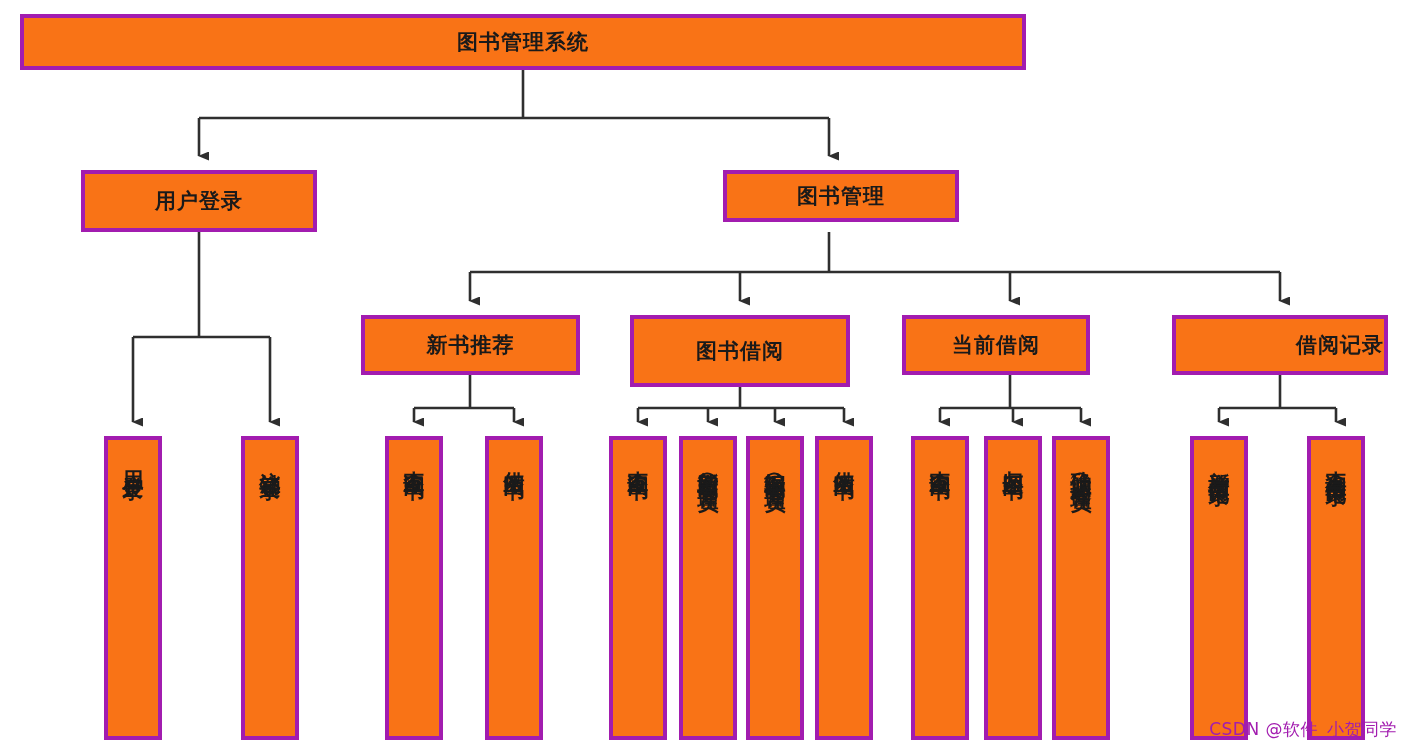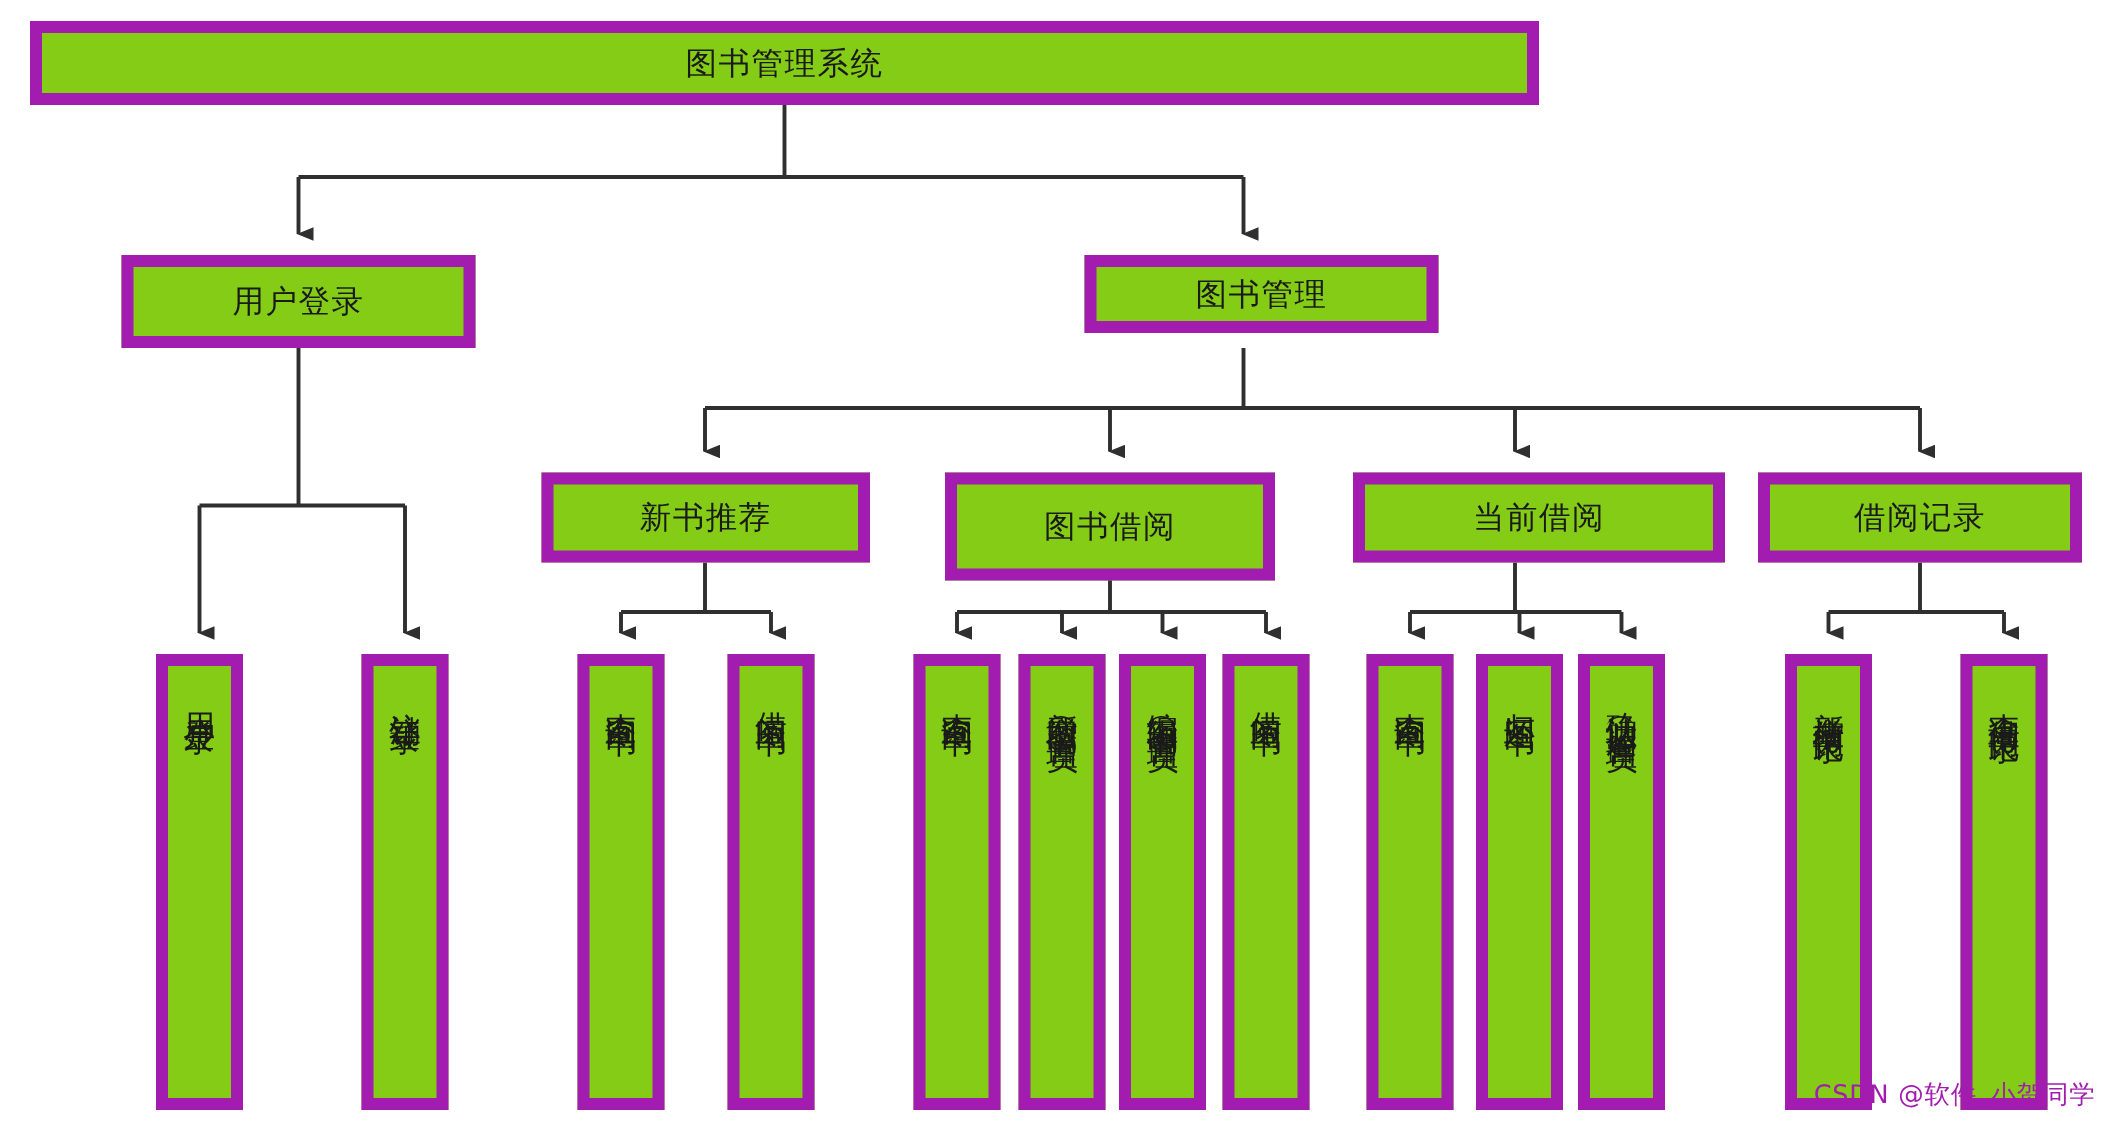--- a/index.html
+++ b/index.html
@@ -22,26 +22,27 @@
     position: absolute;
     left: 0;
     top: 0;
     width: 1405px;
     height: 747px;
     pointer-events: none;
   }
   .node {
     position: absolute;
     box-sizing: border-box;
-    background: #84cc16;
-    border: 8px solid #a21caf;
+    background: #f97316;
+    border: 4px solid #a21caf;
     display: flex;
     align-items: center;
     justify-content: center;
     color: #1a1a1a;
+    font-weight: bold;
   }
   .node.h {
     font-size: 21px;
     letter-spacing: 1px;
   }
   .node.v {
     font-size: 21px;
     padding-top: 14px;
     align-items: flex-start;
     justify-content: center;
@@ -134,24 +135,24 @@
   <div class="node h" style="left:711px;top:170px;width:236px;height:52px;margin-left:12px;">
     <span class="hlabel">图书管理</span>
   </div>
 
   <div class="node h" style="left:361px;top:315px;width:219px;height:60px;">
     <span class="hlabel">新书推荐</span>
   </div>
   <div class="node h" style="left:630px;top:315px;width:220px;height:72px;">
     <span class="hlabel">图书借阅</span>
   </div>
-  <div class="node h" style="left:902px;top:315px;width:248px;height:60px;">
+  <div class="node h" style="left:902px;top:315px;width:188px;height:60px;">
     <span class="hlabel">当前借阅</span>
   </div>
-  <div class="node h" style="left:1172px;top:315px;width:216px;height:60px;">
+  <div class="node h" style="left:1172px;top:315px;width:216px;height:60px;justify-content:flex-end;">
     <span class="hlabel">借阅记录</span>
   </div>
 
   <div class="node v" style="left:104px;top:436px;width:58px;height:304px;">
     <span class="vlabel">用户登录</span>
   </div>
   <div class="node v" style="left:241px;top:436px;width:58px;height:304px;">
     <span class="vlabel">注销登录</span>
   </div>
 

